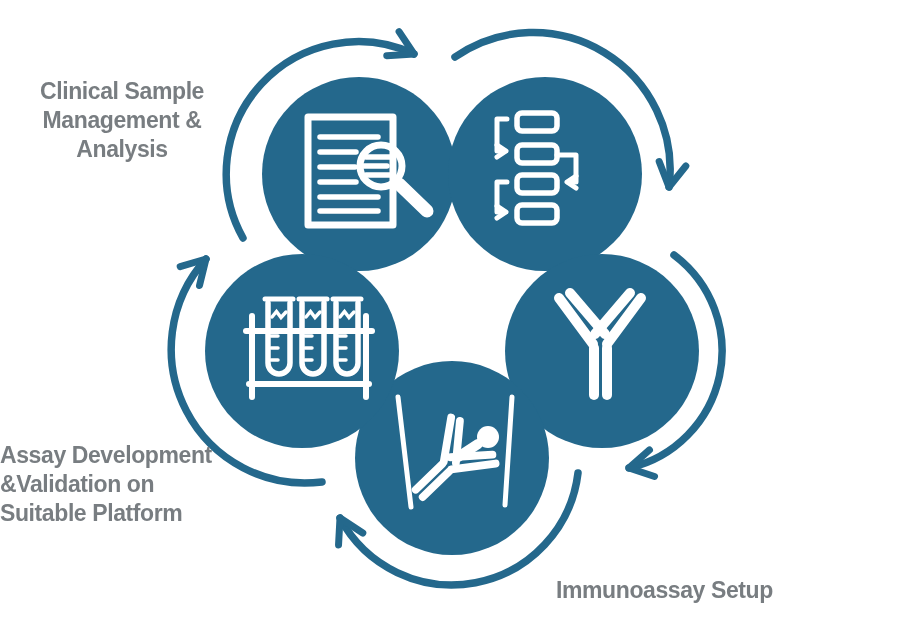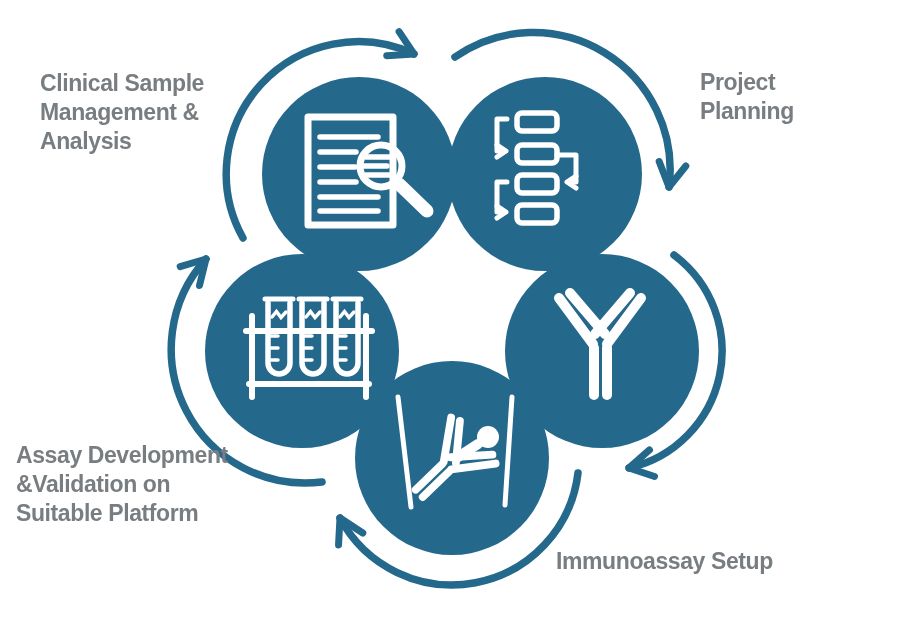--- a/index.html
+++ b/index.html
@@ -42,23 +42,23 @@
     position:absolute;
     font-weight:700;
     font-size:23px;
     line-height:29px;
     letter-spacing:-0.4px;
     color:var(--label);
     white-space:pre-line;
   }
   #label-project{left:700px;top:68px;}
   #label-antibody{left:752px;top:291px;}
-  #label-immunoassay{left:556px;top:547px;text-align:right;}
-  #label-assay{left:16px;top:441px;}
-  #label-clinical{left:40px;top:69px;}
+  #label-immunoassay{left:556px;top:576px;text-align:right;}
+  #label-assay{left:0;top:441px;}
+  #label-clinical{left:40px;top:77px;text-align:center;}
 </style>
 </head>
 <body>
 
 <div id="stage">
 
   <svg width="908" height="624" viewBox="0 0 908 624" xmlns="http://www.w3.org/2000/svg">
     <defs>
       <marker id="mArrow" markerUnits="userSpaceOnUse" markerWidth="64" markerHeight="64" viewBox="-48 -32 64 64" refX="0" refY="0" orient="auto">
         <path class="arrow-head" d="M -23 -14 L 0 0 L -24 13"></path>
@@ -154,22 +154,20 @@
         <path class="ic5" d="M333 299 H361"></path>
         <path class="ic55" d="M336 303 V363 A 11 11 0 0 0 358 363 V303"></path>
         <path class="ic4" d="M340 317 L344.5 311.5 L349 317.5 L354 312"></path>
         <path class="ic4" d="M339 336 H346"></path>
         <path class="ic4" d="M339 348 H346"></path>
         <path class="ic4" d="M339 360 H346"></path>
       </g>
     </g>
   </svg>
 
-  <div class="label" id="label-project">Project
- Planning</div>
   <div class="label" id="label-immunoassay">Immunoassay Setup</div>
   <div class="label" id="label-assay">Assay Development
  &amp;Validation on
 Suitable Platform</div>
   <div class="label" id="label-clinical">Clinical Sample
 Management &amp;
  Analysis</div>
 
 </div>
 

